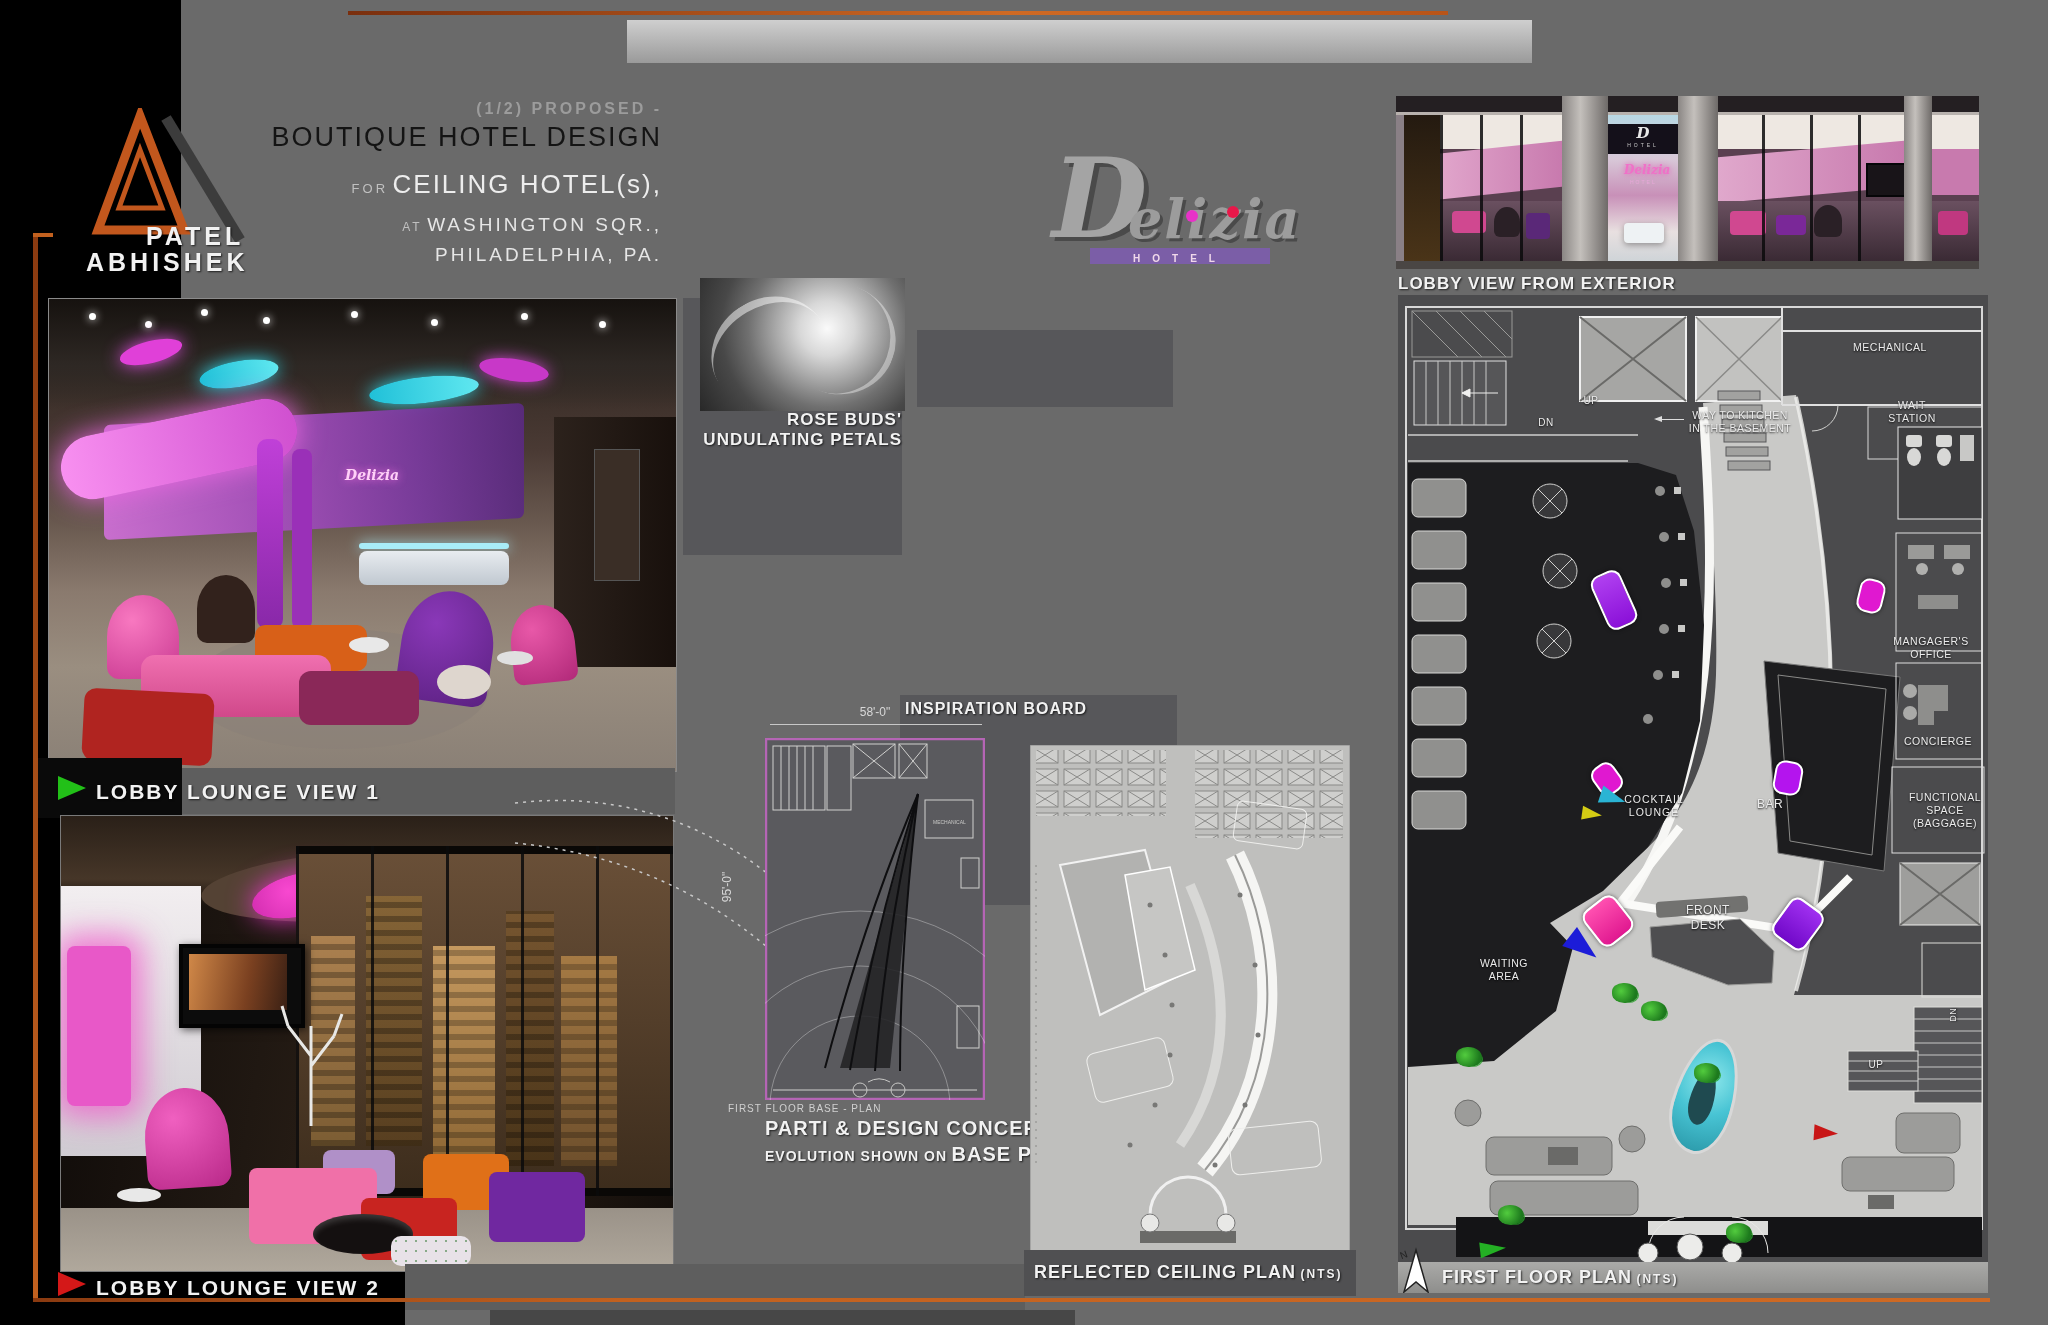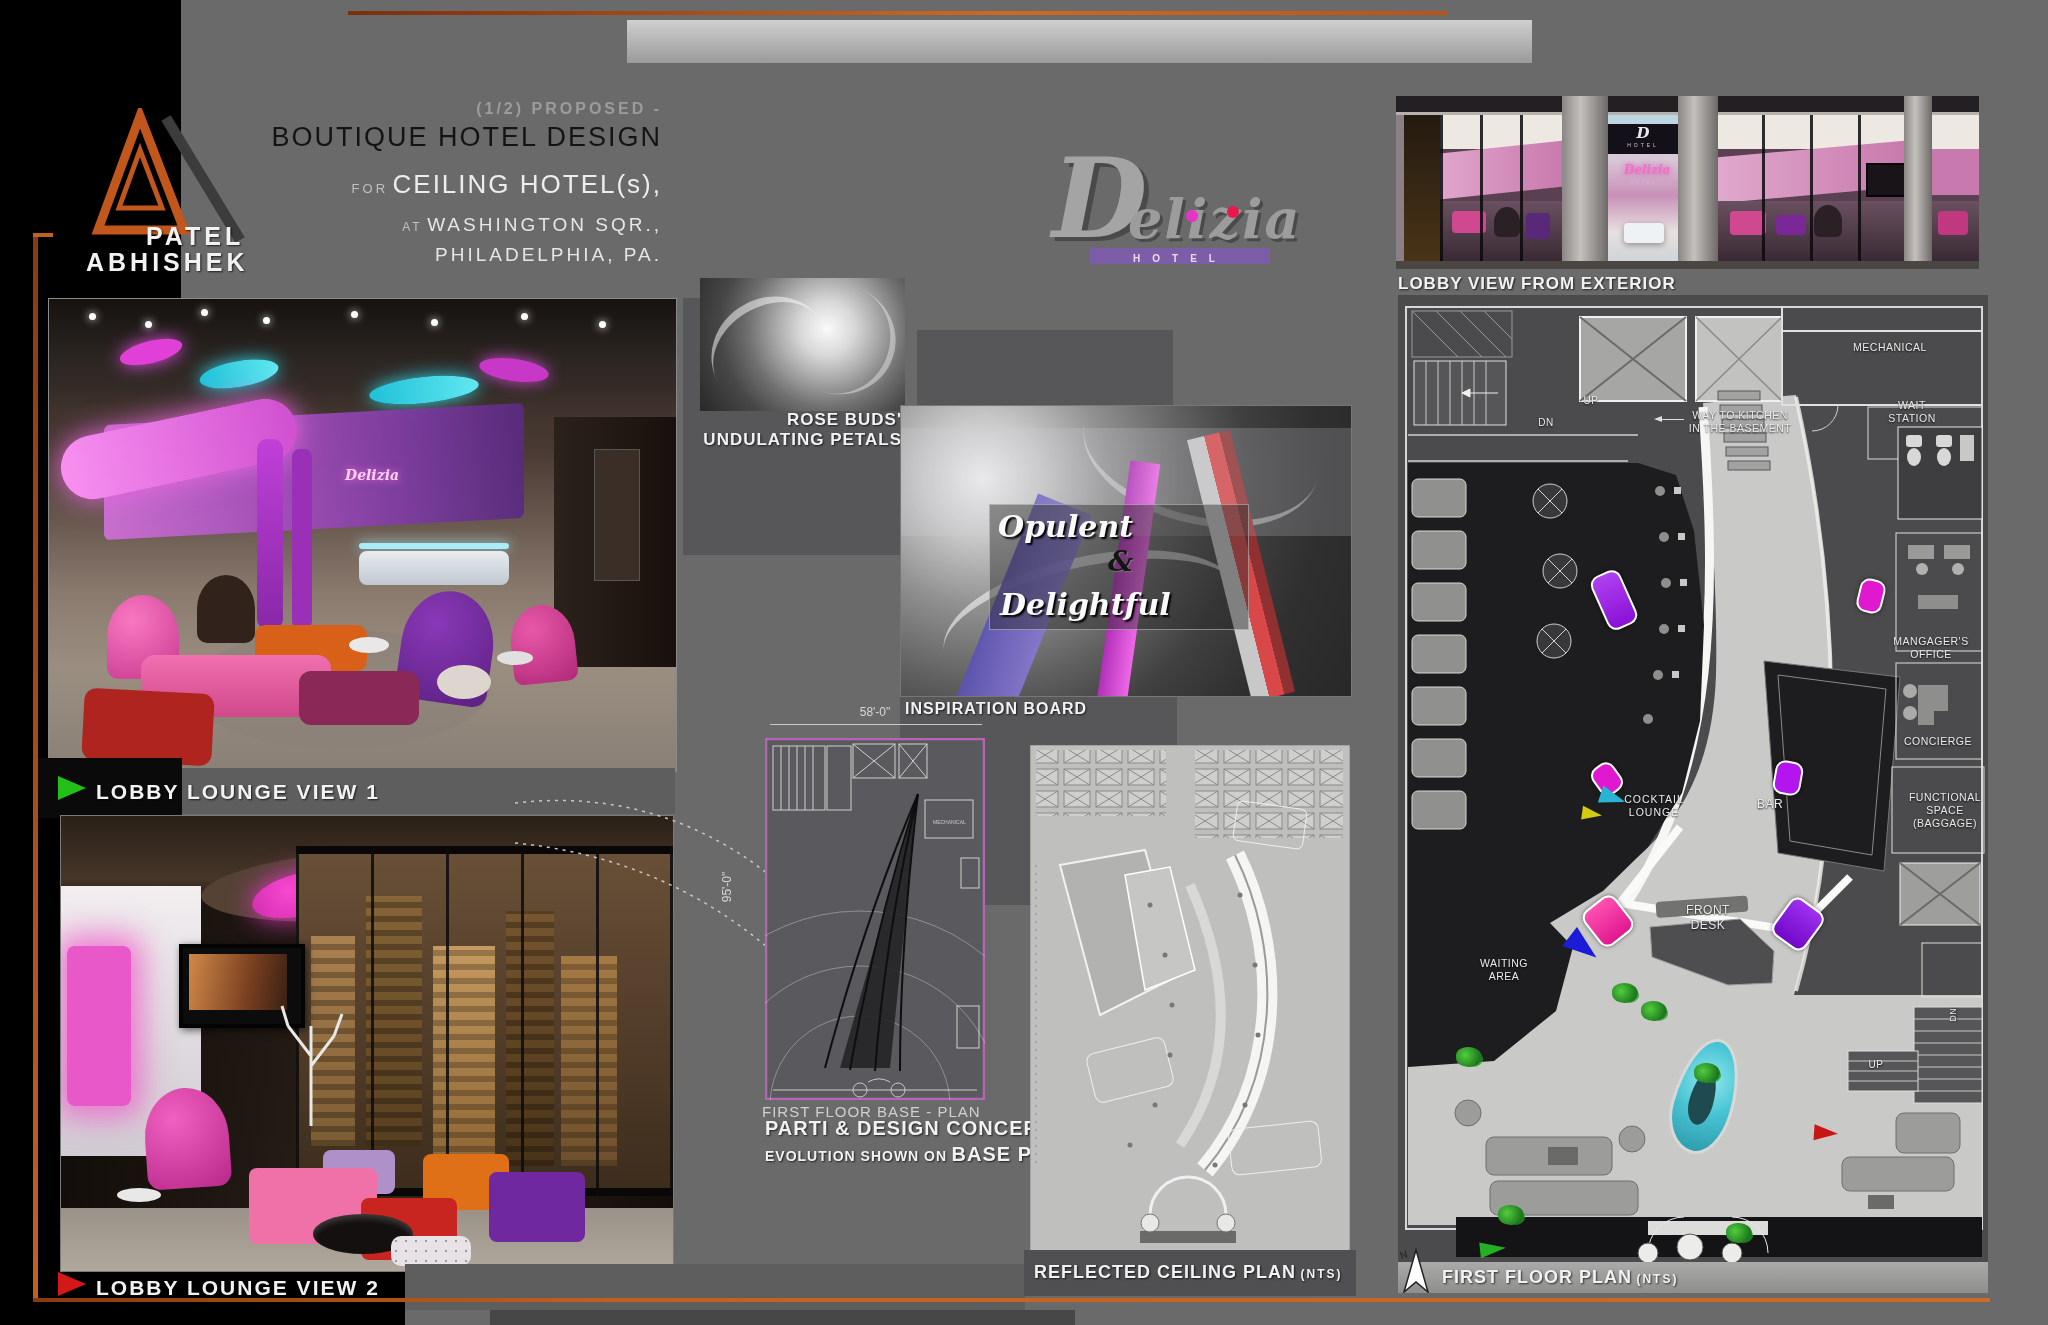--- a/index.html
+++ b/index.html
@@ -161,34 +161,20 @@
   <div class="abs" style="left:700px;top:278px;width:205px;height:133px;overflow:hidden;
               background:radial-gradient(circle at 62% 38%,#fafafa 0%,#d8d8d8 18%,#a8a8a8 34%,#707070 52%,#484848 70%,#282828 100%);">
     <div class="abs" style="left:10px;top:20px;width:120px;height:100px;border-radius:50%;border-top:8px solid rgba(255,255,255,.5);transform:rotate(-30deg);"></div>
     <div class="abs" style="left:80px;top:6px;width:110px;height:110px;border-radius:50%;border-right:6px solid rgba(240,240,240,.45);transform:rotate(20deg);"></div>
   </div>
   <div class="abs" style="left:700px;top:410px;width:202px;text-align:right;">
     <div class="lbl" style="font-size:17px;letter-spacing:1px;">ROSE BUDS'</div>
     <div class="lbl" style="font-size:17px;letter-spacing:1px;">UNDULATING PETALS</div>
   </div>
 
-  <div class="abs" style="left:900px;top:405px;width:450px;height:290px;overflow:hidden;border:1px solid #777;
-              background:radial-gradient(circle at 18% 25%,#f0f0f0 0%,#c8c8c8 14%,#909090 30%,#606060 48%,#404040 62%,#303030 78%,#282828 100%);">
-    <div class="abs" style="left:40px;top:150px;width:300px;height:120px;border-radius:50%;border-top:10px solid rgba(255,255,255,.55);transform:rotate(-12deg);"></div>
-    <div class="abs" style="left:180px;top:-30px;width:240px;height:140px;border-radius:50%;border-bottom:8px solid rgba(250,250,250,.4);transform:rotate(14deg);"></div>
-    <div class="abs" style="left:92px;top:90px;width:58px;height:230px;transform:rotate(22deg);background:linear-gradient(90deg,#5a50b8,#8878d8);opacity:.85;"></div>
-    <div class="abs" style="left:212px;top:55px;width:30px;height:250px;transform:rotate(8deg);background:linear-gradient(90deg,#b030b8,#f068e8);"></div>
-    <div class="abs" style="left:318px;top:25px;width:44px;height:270px;transform:rotate(-14deg);background:linear-gradient(90deg,#c8c8c8 0 40%,#d84848 40% 75%,#903030 75%);"></div>
-    <div class="abs" style="left:0;top:22px;width:450px;height:108px;background:rgba(210,205,215,.22);"></div>
-    <div class="abs" style="left:88px;top:98px;width:258px;height:124px;background:rgba(40,40,40,.45);border:1px solid rgba(220,220,220,.5);">
-      <div class="abs script" style="left:8px;top:4px;font-size:30px;color:#fafafa;text-shadow:2px 2px 2px #000;">Opulent</div>
-      <div class="abs script" style="left:118px;top:40px;font-size:28px;color:#141414;text-shadow:1px 1px 1px #777;">&amp;</div>
-      <div class="abs script" style="left:10px;top:82px;font-size:30px;color:#fafafa;text-shadow:2px 2px 2px #000;">Delightful</div>
-    </div>
-  </div>
   <div class="abs lbl" style="left:905px;top:700px;font-size:16px;letter-spacing:1px;text-align:right;">INSPIRATION BOARD</div>
 
   <svg class="abs" style="left:505px;top:785px;" width="270" height="180" viewBox="0 0 270 180">
     <path d="M10,18 Q150,2 262,88" stroke="#c8c8c8" stroke-width="1.5" fill="none" stroke-dasharray="3,5"></path>
     <path d="M10,58 Q155,72 262,162" stroke="#c8c8c8" stroke-width="1.5" fill="none" stroke-dasharray="3,5"></path>
   </svg>
 
   <div class="abs" style="left:770px;top:724px;width:212px;height:0;border-top:1px solid #c8c8c8;"></div>
   <div class="abs" style="left:820px;top:705px;width:110px;text-align:center;font-size:12px;color:#d8d8d8;">58'-0"</div>
   <div class="abs" style="left:712px;top:880px;font-size:12px;color:#d8d8d8;transform:rotate(-90deg);">95'-0"</div>
@@ -219,21 +205,21 @@
         <path d="M153,56 Q110,190 85,332"></path>
       <path d="M153,56 Q120,200 110,333"></path>
         <path d="M153,56 Q135,210 135,333"></path>
     </g>
     <g stroke="#c8c8c6" stroke-width="1" fill="none">
       <circle cx="95" cy="352" r="7"></circle>
         <circle cx="133" cy="352" r="7"></circle>
       <path d="M103,344 A22,22 0 0 1 125,344"></path>
     </g>
   </svg>
-  <div class="abs" style="left:762px;top:1103px;font-size:15px;color:#d0d0d0;letter-spacing:1px;">FIRST FLOOR BASE - PLAN</div>
+  <div class="abs" style="left:728px;top:1103px;font-size:10px;color:#d0d0d0;letter-spacing:1px;">FIRST FLOOR BASE - PLAN</div>
   <div class="abs lbl" style="left:765px;top:1117px;font-size:20px;letter-spacing:1px;">PARTI &amp; DESIGN CONCEPT</div>
   <div class="abs" style="left:765px;top:1143px;">
     <span class="lbl" style="font-size:14px;letter-spacing:1px;">EVOLUTION SHOWN ON</span>
     <span class="lbl" style="font-size:20px;letter-spacing:1px;">BASE PLAN</span>
   </div>
 
   <svg class="abs" style="left:1030px;top:745px;" width="320" height="507" viewBox="0 0 320 507">
     <defs>
       <pattern id="coffer" width="32" height="22" patternUnits="userSpaceOnUse">
         <rect x="2" y="2" width="26" height="16" fill="#cfcfcd" stroke="#8a8a88" stroke-width="1"></rect>

